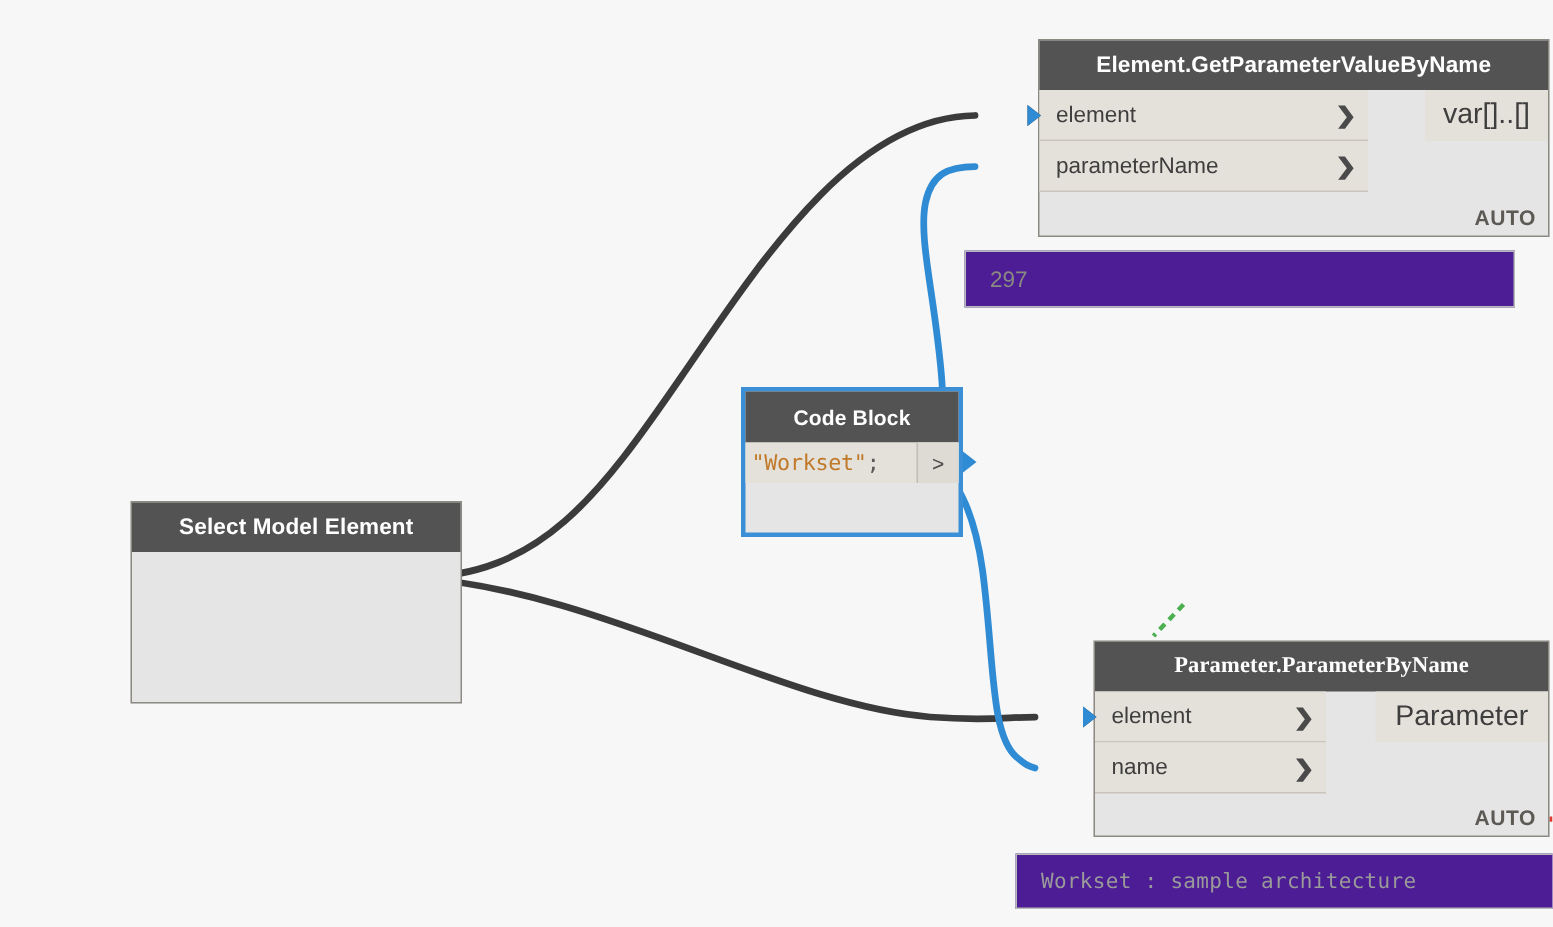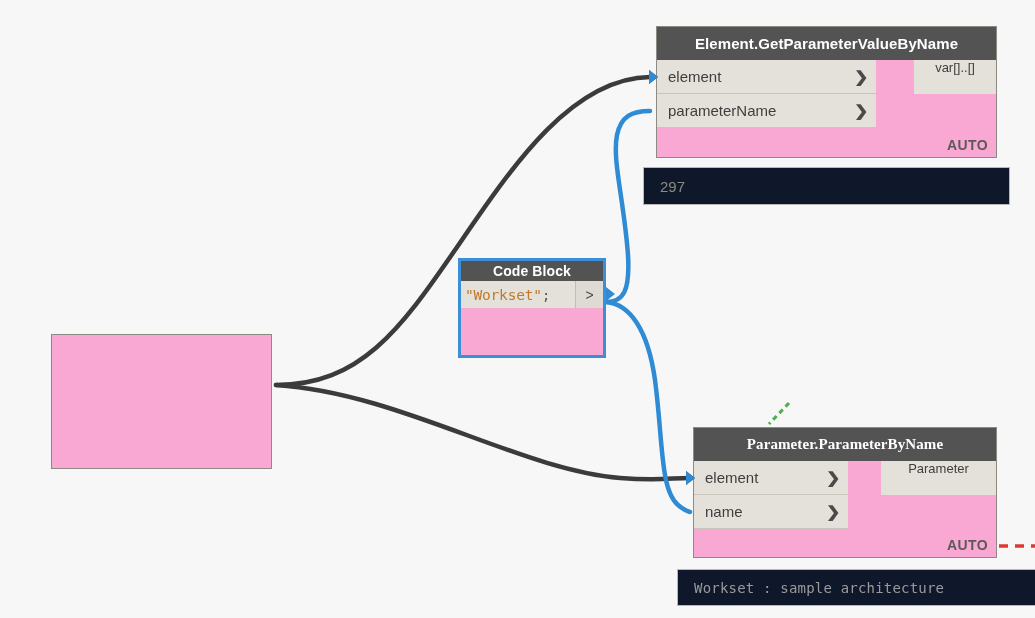--- a/index.html
+++ b/index.html
@@ -27,22 +27,23 @@
     height: 618px;
     pointer-events: none;
     z-index: 1;
   }
 
   
   .node {
     position: absolute;
     z-index: 3;
     box-sizing: border-box;
-    background: #f9a8d4;
+    background: #e5e5e5;
     border: 1px solid #8d8a84;
+    margin-left: 36px;
   }
   .node.selected {
     border: 3px solid #3a8fd6;
     padding: 0;
   }
   .node-header {
     background: #535353;
     color: #ffffff;
     font-weight: bold;
     font-size: 15px;
@@ -72,24 +73,24 @@
     font-weight: bold;
     font-size: 15px;
     color: #4a4a4a;
     transform: scaleX(1.15);
   }
   .out-port {
     position: absolute;
     right: 0;
     background: #e4e1da;
     color: #3e3e3e;
-    font-size: 13px;
+    font-size: 19px;
     height: 34px;
     display: flex;
-    align-items: flex-start;
+    align-items: center;
     justify-content: center;
     box-sizing: border-box;
     padding: 0 10px;
   }
   .auto-label {
     position: absolute;
     right: 8px;
     bottom: 4px;
     font-size: 14px;
     font-weight: bold;
@@ -146,21 +147,21 @@
     box-sizing: border-box;
   }
   .sme-info {
     padding: 8px 0 0 7px;
     font-size: 14px;
     color: #2b2b2b;
   }
 
   
   #node-code { left: 458px; top: 258px; width: 148px; height: 100px; }
-  #node-code .node-header { height: 20px; font-size: 14px; }
+  #node-code .node-header { height: 34px; font-size: 14px; }
   .cb-row {
     display: flex;
     height: 27px;
     background: #e4e1da;
     position: relative;
   }
   .cb-text {
     flex: 1 1 auto;
     font-family: "DejaVu Sans Mono", monospace;
     font-size: 14.5px;
@@ -194,21 +195,21 @@
   
   #node-parambyname { left: 693px; top: 427px; width: 304px; height: 131px; }
   #node-parambyname .node-header { height: 33px; font-family: Liberation Serif, serif; }
   #node-parambyname .in-port { width: 154px; }
   #node-parambyname .out-port { top: 0; width: 115px; }
 
   
   .preview {
     position: absolute;
     z-index: 2;
-    background: #0f172a;
+    background: #4c1d95;
     border: 1px solid #b9b9b9;
     box-sizing: border-box;
     display: flex;
     align-items: center;
     padding-left: 16px;
   }
   #preview-297 { left: 643px; top: 167px; width: 367px; height: 38px; }
   #preview-297 .ptext {
     font-family: "Liberation Sans", sans-serif;
     font-size: 15px;
@@ -236,20 +237,21 @@
     <path d="M 606,302 C 624,302 630,290 628,255 C 624,200 612,160 617,135 C 621,116 632,111 650,111" fill="none" stroke="#2e8bd4" stroke-width="4.5" stroke-linecap="round"></path>
 
     <path d="M 606,302 C 630,304 648,330 655,380 C 663,440 660,490 678,505 C 684,510 686,511 690,512" fill="none" stroke="#2e8bd4" stroke-width="4.5" stroke-linecap="round"></path>
 
     <line x1="789" y1="403" x2="769" y2="424" stroke="#4caf50" stroke-width="3" stroke-dasharray="5,4"></line>
 
     <line x1="999" y1="546" x2="1035" y2="546" stroke="#e03a2f" stroke-width="3.5" stroke-dasharray="9,7"></line>
   </svg>
 
   <div class="node" id="node-select">
+    <div class="node-header">Select Model Element</div>
     <div class="node-body">
     </div>
   </div>
 
   <div class="node selected" id="node-code">
     <div class="node-header">Code Block</div>
     <div class="node-body">
       <div class="cb-row">
         <div class="cb-text"><span>"Workset"</span><span class="semi">;</span></div>
         <div class="cb-out">

